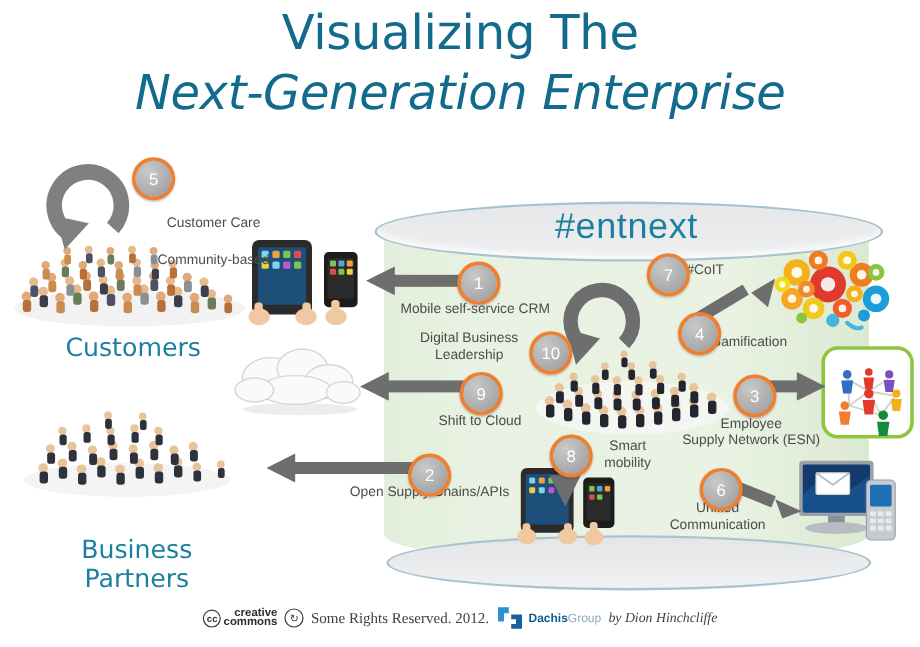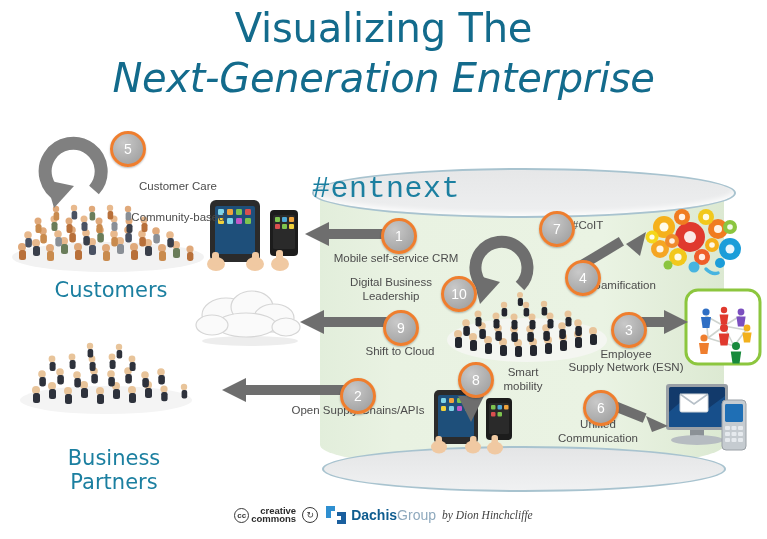--- a/index.html
+++ b/index.html
@@ -34,22 +34,22 @@
     background:linear-gradient(to bottom,#e6e7e8,#eeeff0);
     border:2px solid #a8c3cf;border-radius:50%;
     box-shadow:inset 0 -3px 5px rgba(255,255,255,.8);
   }
   .cyl-bot{
     position:absolute;left:10px;top:278px;width:400px;height:42px;
     background:linear-gradient(to bottom,#e4e5e6,#f0f1f2);
     border:2px solid #a8c3cf;border-radius:50%;
   }
   .cyl-hash{
-    position:absolute;left:0;top:4px;width:420px;
-    font-family:Liberation Mono, monospace;
+    position:absolute;left:0;top:4px;width:420px;text-align:center;
+    font-family:Liberation Sans, sans-serif;
     font-size:30px;color:#1b7fa0;letter-spacing:.5px;
   }
 
   
   .marker{
     position:absolute;width:30px;height:30px;border-radius:50%;
     background:radial-gradient(circle at 35% 30%,#c9c9c9,#9a9a9a);
     border:3px solid #ef7e2e;
     box-shadow:0 1px 2px rgba(0,0,0,.28);
     color:#ffffff;font-size:14px;
@@ -89,21 +89,21 @@
     display:flex;align-items:center;justify-content:center;
     font-size:8px;color:#3a3a3a;font-weight:bold;
   }
   .cc-words{font-size:9.5px;font-weight:bold;color:#2b2b2b;line-height:8.5px;text-align:right;}
   .cc-sa{
     width:14px;height:14px;border-radius:50%;border:1.6px solid #3a3a3a;
     display:flex;align-items:center;justify-content:center;font-size:9px;color:#3a3a3a;
   }
   .rights{font-size:12.5px;color:#3f3f3f;font-family:"Liberation Serif", serif;}
   .dachis-logo{display:flex;align-items:center;gap:3px;}
-  .dachis-name{font-size:14px;color:#1c6fa8;font-family:"Liberation Sans", sans-serif;}
+  .dachis-name{font-size:10px;color:#1c6fa8;font-family:"Liberation Sans", sans-serif;}
   .dachis-name b{font-weight:bold;color:#0e5c8f;}
   .dachis-name span{color:#8ea9bd;}
   .byline{font-size:11.5px;font-style:italic;color:#3f3f3f;font-family:"Liberation Serif", serif;}
 </style>
 </head>
 <body>
 
 <div id="stage">
 
   <div class="title-wrap">
@@ -578,20 +578,21 @@
 
   <div class="footer">
     <div class="cc-badge">
       <div class="cc-circle">cc</div>
       <div class="cc-words">
         <div>creative</div>
         <div>commons</div>
       </div>
     </div>
     <div class="cc-sa">↻</div>
+    <div class="rights">Some Rights Reserved. 2012.</div>
     <div class="dachis-logo">
       <svg width="24" height="20">
         <path d="M2,1 h9 v5 h-4 v7 h-5 z" fill="#2f8fd0"></path>
         <path d="M13,7 h9 v12 h-9 v-4 h4 v-4 h-4 z" fill="#1a5f9e"></path>
       </svg>
       <div class="dachis-name">
         <b>Dachis</b><span>Group</span>
       </div>
     </div>
     <div class="byline">by Dion Hinchcliffe</div>

